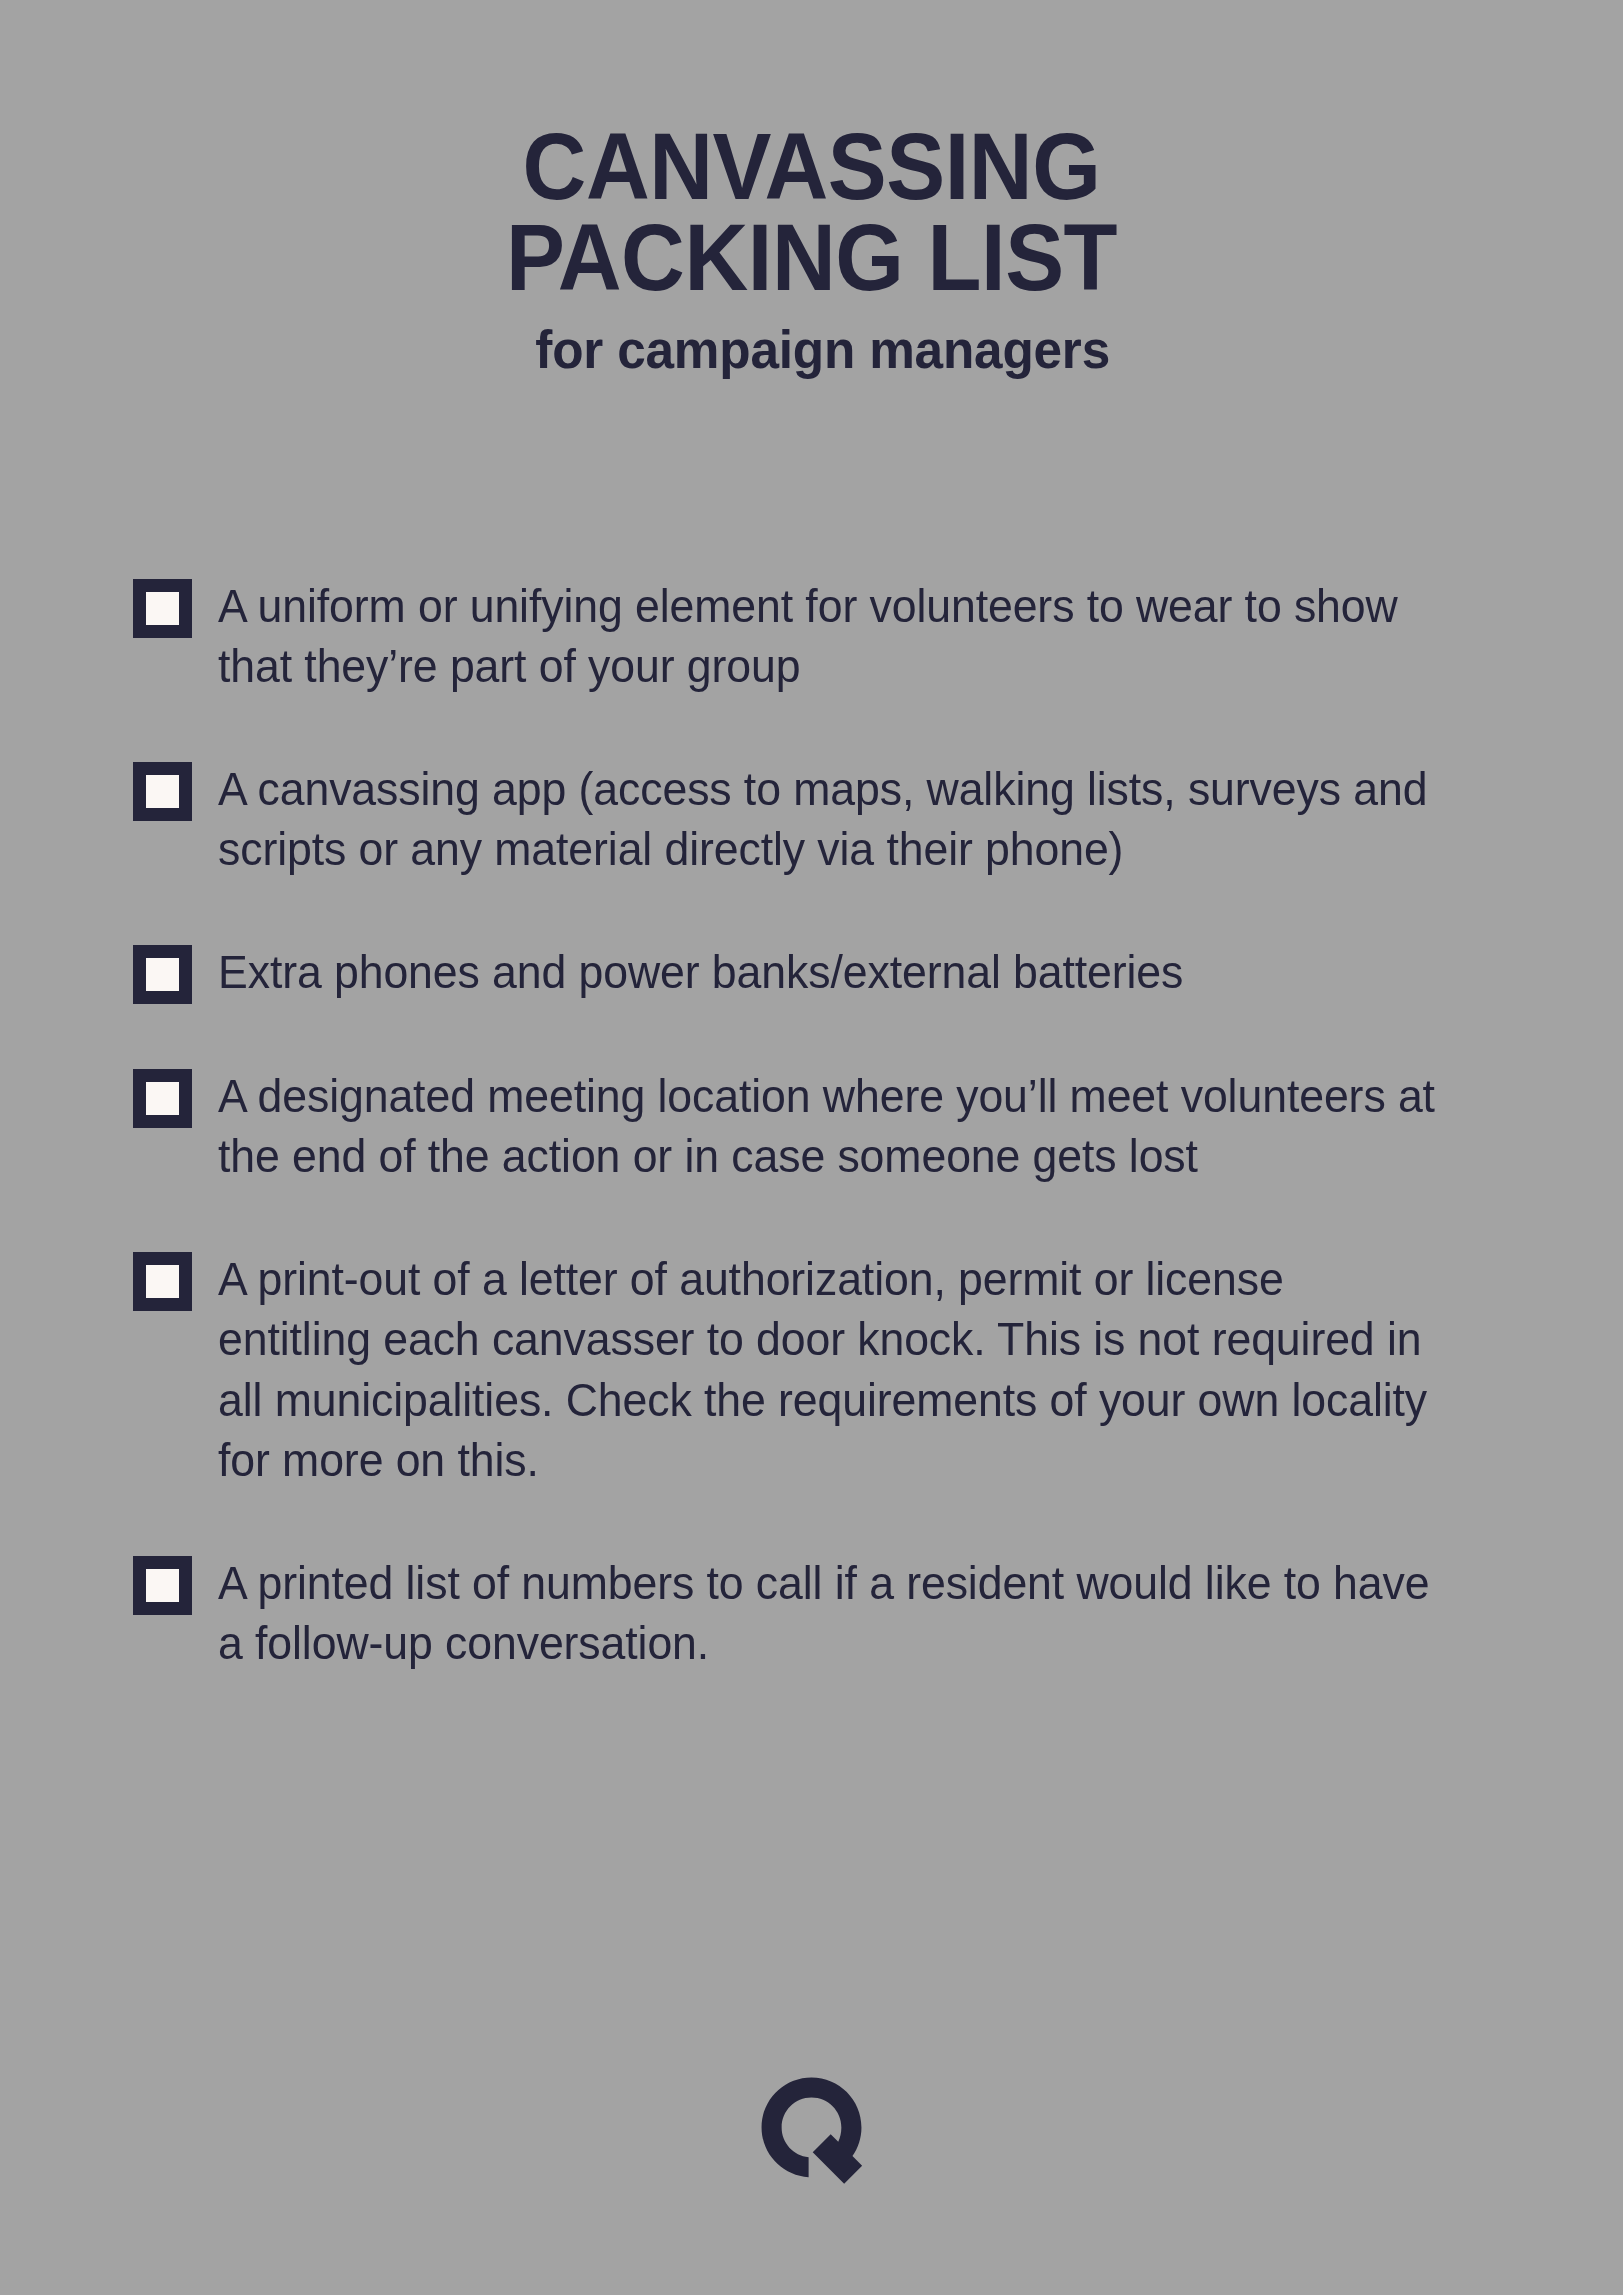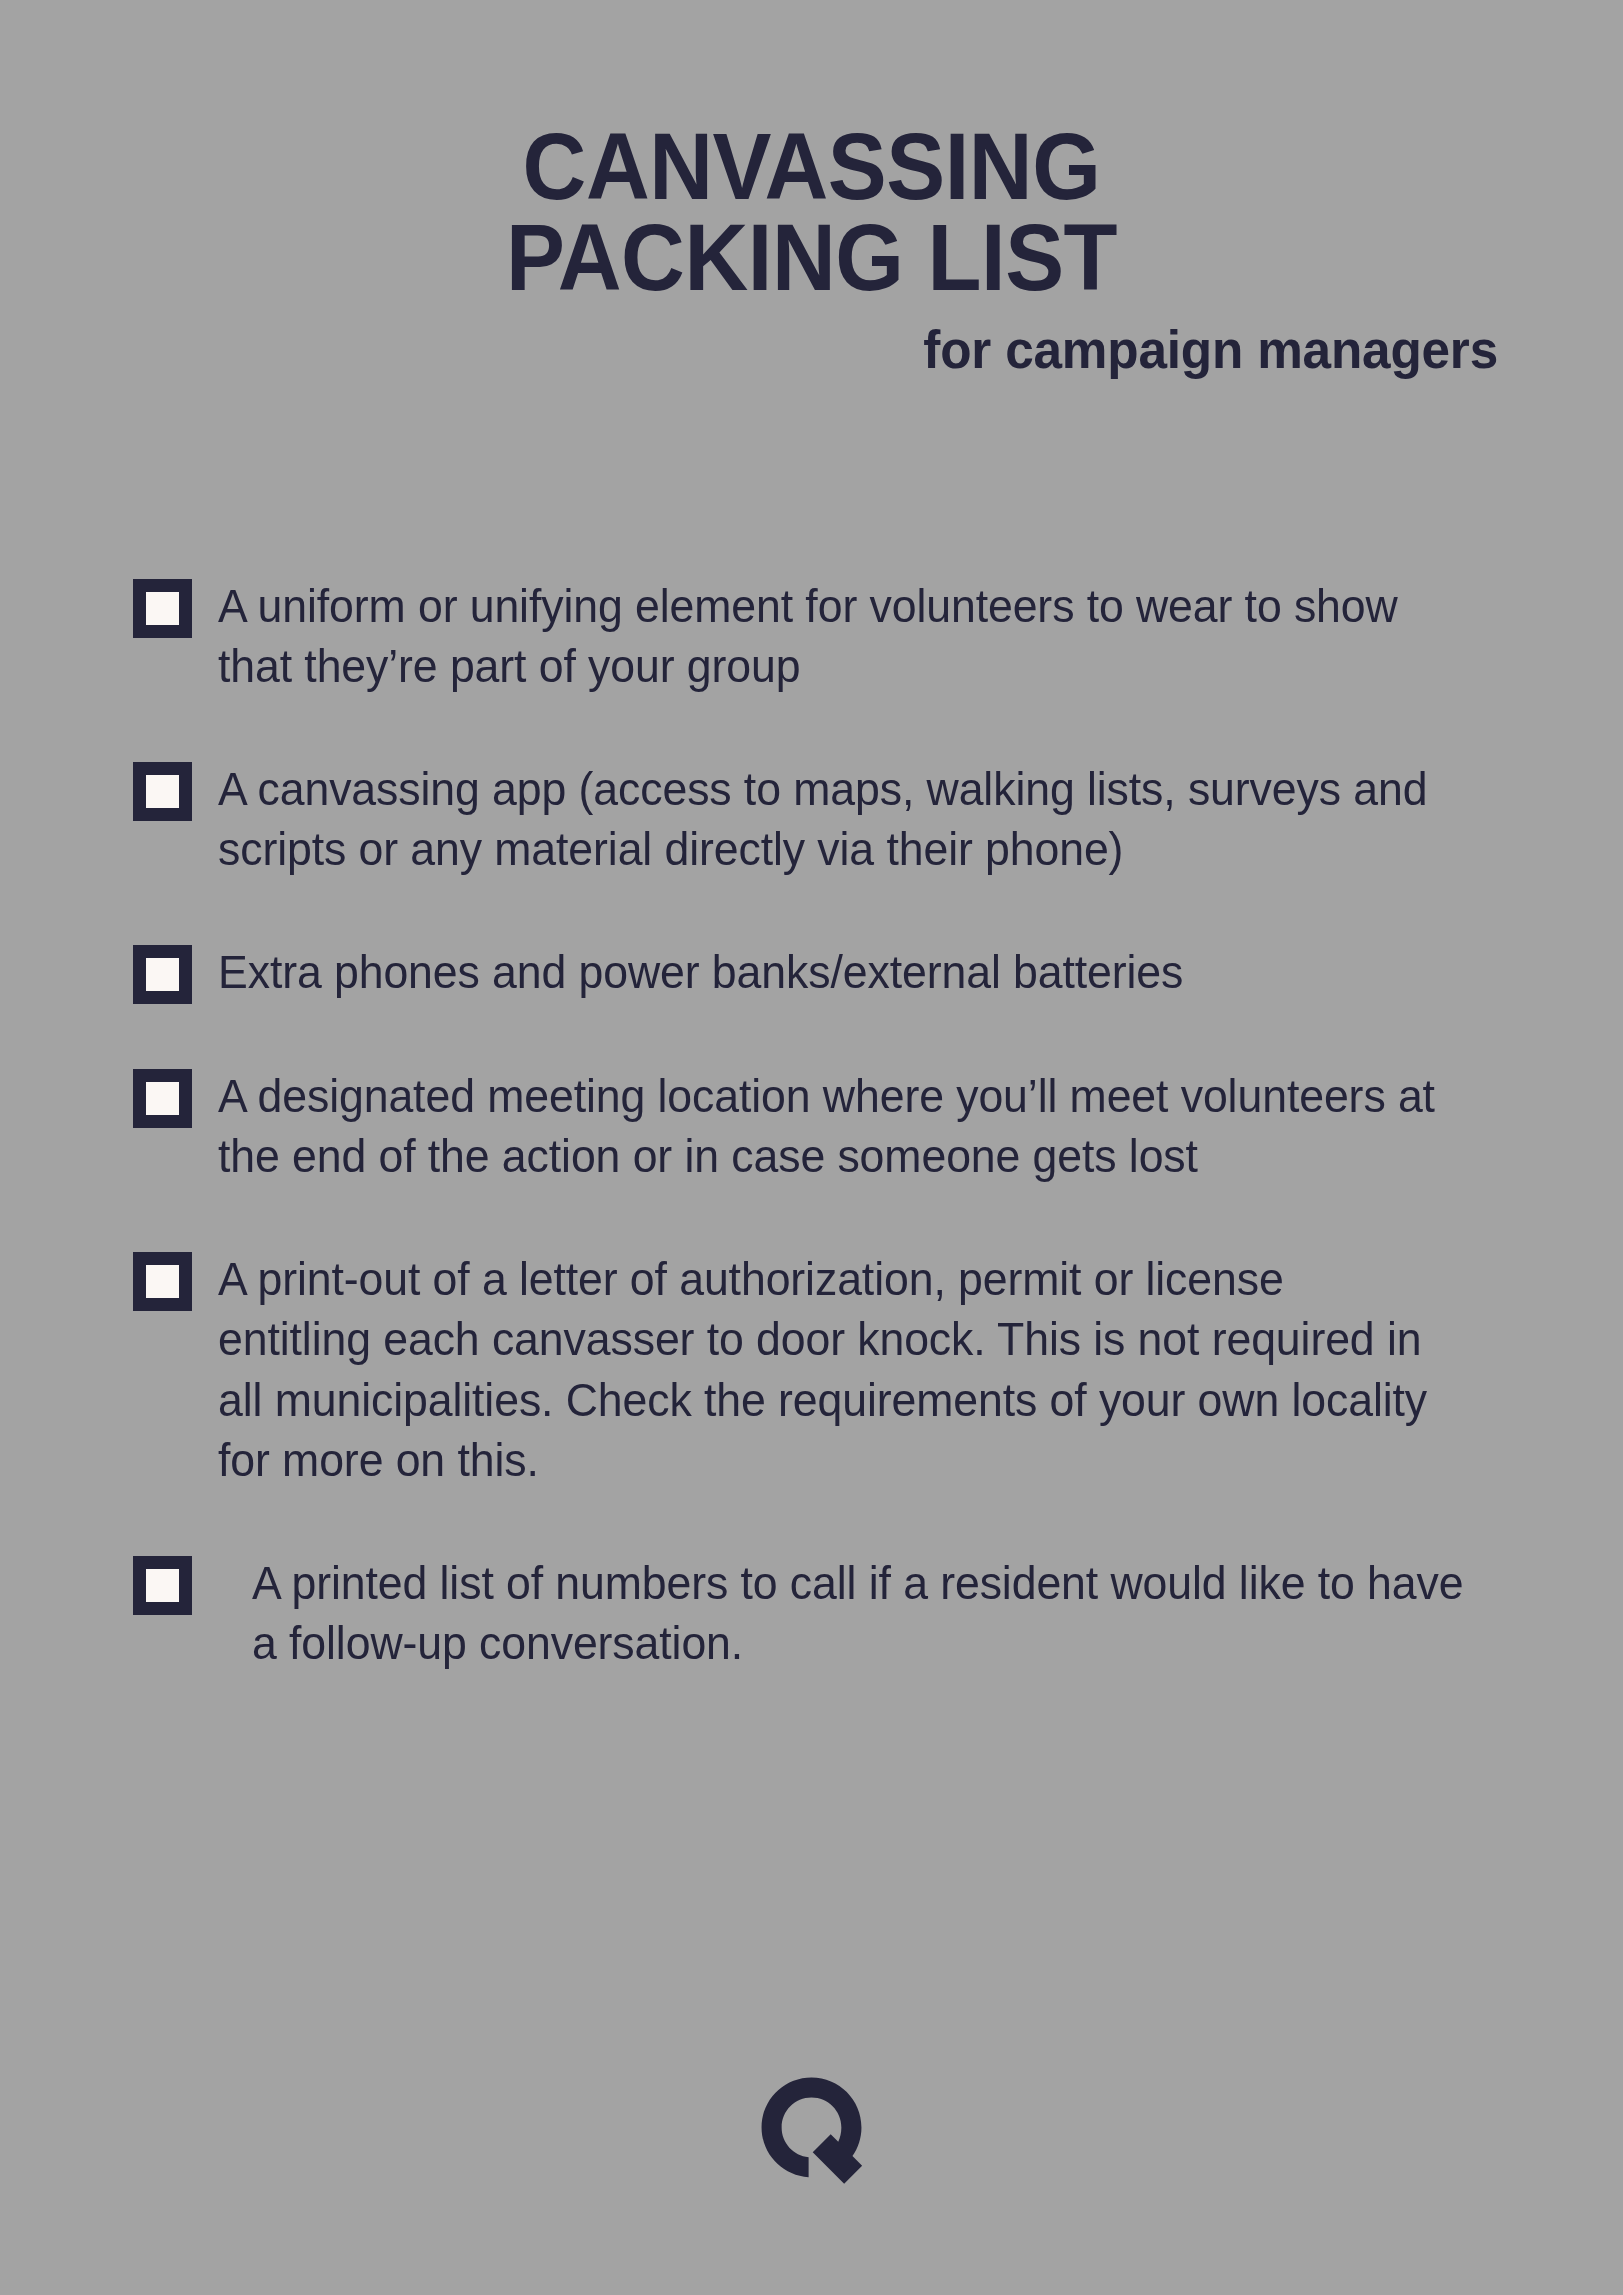--- a/index.html
+++ b/index.html
@@ -44,21 +44,21 @@
     font-weight: 700;
     font-size: 95px;
     line-height: 0.96;
     letter-spacing: -0.5px;
     transform: scaleX(0.93);
     transform-origin: center center;
     white-space: nowrap;
   }
 
   .subtitle-block {
-    text-align: right;
+    text-align: center;
     margin-top: 18.4px;
     padding-right: 8.7px;
   }
 
   .subtitle {
     display: inline-block;
     color: #24243a;
     font-family: "Liberation Sans", sans-serif;
     font-weight: 700;
     font-size: 54px;
@@ -77,21 +77,20 @@
     width: 1401px;
   }
 
   .check-item {
     display: flex;
     align-items: flex-start;
     margin-bottom: 62px;
   }
   .check-item:last-child {
     margin-bottom: 7px;
-    gap: 34px;
   }
 
   .checkbox {
     flex: 0 0 auto;
     width: 33px;
     height: 33px;
     border: 13.5px solid #24243a;
     background: #fbf7f4;
     box-sizing: content-box;
     margin-top: 2.9px;

